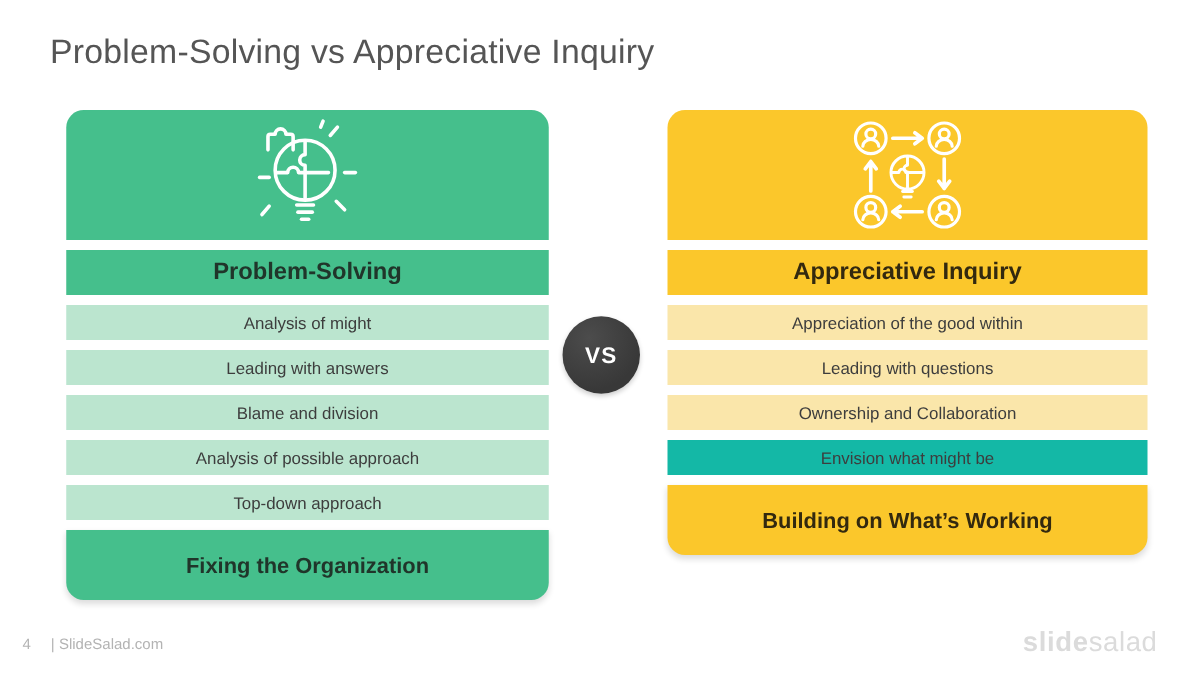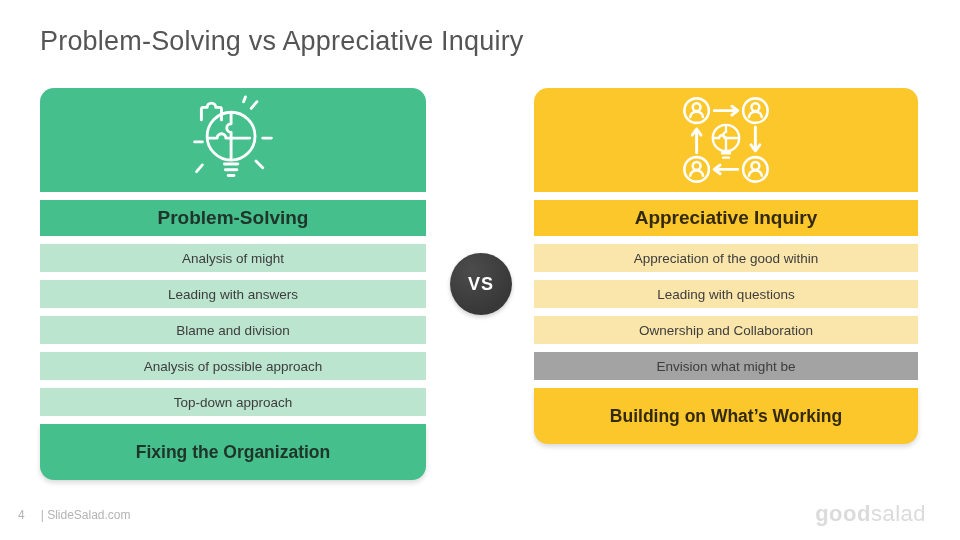--- a/index.html
+++ b/index.html
@@ -8,21 +8,21 @@
     background:#ffffff;font-family:"Liberation Sans", sans-serif;
   }
   .slide-title{
     position:absolute;left:40px;top:26px;margin:0;
     font-size:27px;font-weight:400;color:#555555;letter-spacing:.2px;text-align:right;
   }
   .panel{
     position:absolute;top:88px;width:386px;
     display:flex;flex-direction:column;gap:8px;
   }
-  .panel-left{left:40px;}
+  .panel-left{left:53px;}
   .panel-right{left:534px;width:384px;}
   .bar{
     display:flex;align-items:center;justify-content:center;
     text-align:center;flex:none;
   }
   .icon-block{height:104px;border-radius:14px 14px 0 0;}
   .head-bar{height:36px;font-size:19px;font-weight:700;}
   .row-bar{height:28px;font-size:13.5px;color:#3d3d3d;}
   .foot-bar{
     height:56px;font-size:17.5px;font-weight:700;
@@ -118,26 +118,26 @@
           <path d="M45 66 h6"></path>
           <path d="M48 33 v7 a2.8 2.8 0 1 0 0 5.6 v13"></path>
           <path d="M35 46 h6 a2.8 2.8 0 1 1 5.6 0 h14"></path>
         </g>
       </svg>
     </div>
     <div class="bar head-bar" style="background-color: rgb(251, 199, 43); color: rgb(51, 41, 15);">Appreciative Inquiry</div>
     <div class="bar row-bar" style="background-color: rgb(250, 230, 170);">Appreciation of the good within</div>
     <div class="bar row-bar" style="background-color: rgb(250, 230, 170);">Leading with questions</div>
     <div class="bar row-bar" style="background-color: rgb(250, 230, 170);">Ownership and Collaboration</div>
-    <div class="bar row-bar" style="background-color: #a3a3a3;">Envision what might be</div>
+    <div class="bar row-bar" style="background-color: #14b8a6;">Envision what might be</div>
     <div class="bar foot-bar" style="background-color: rgb(251, 199, 43); color: rgb(51, 41, 15);">Building on What’s Working</div>
   </section>
 
   <div class="page-footer">
     <span class="num">4</span>
     <span>| SlideSalad.com</span>
   </div>
 
   <div class="logo">
-    <span class="b">good</span><span>salad</span>
+    <span class="b">slide</span><span>salad</span>
   </div>
 
 </main>
 
 </body></html>

